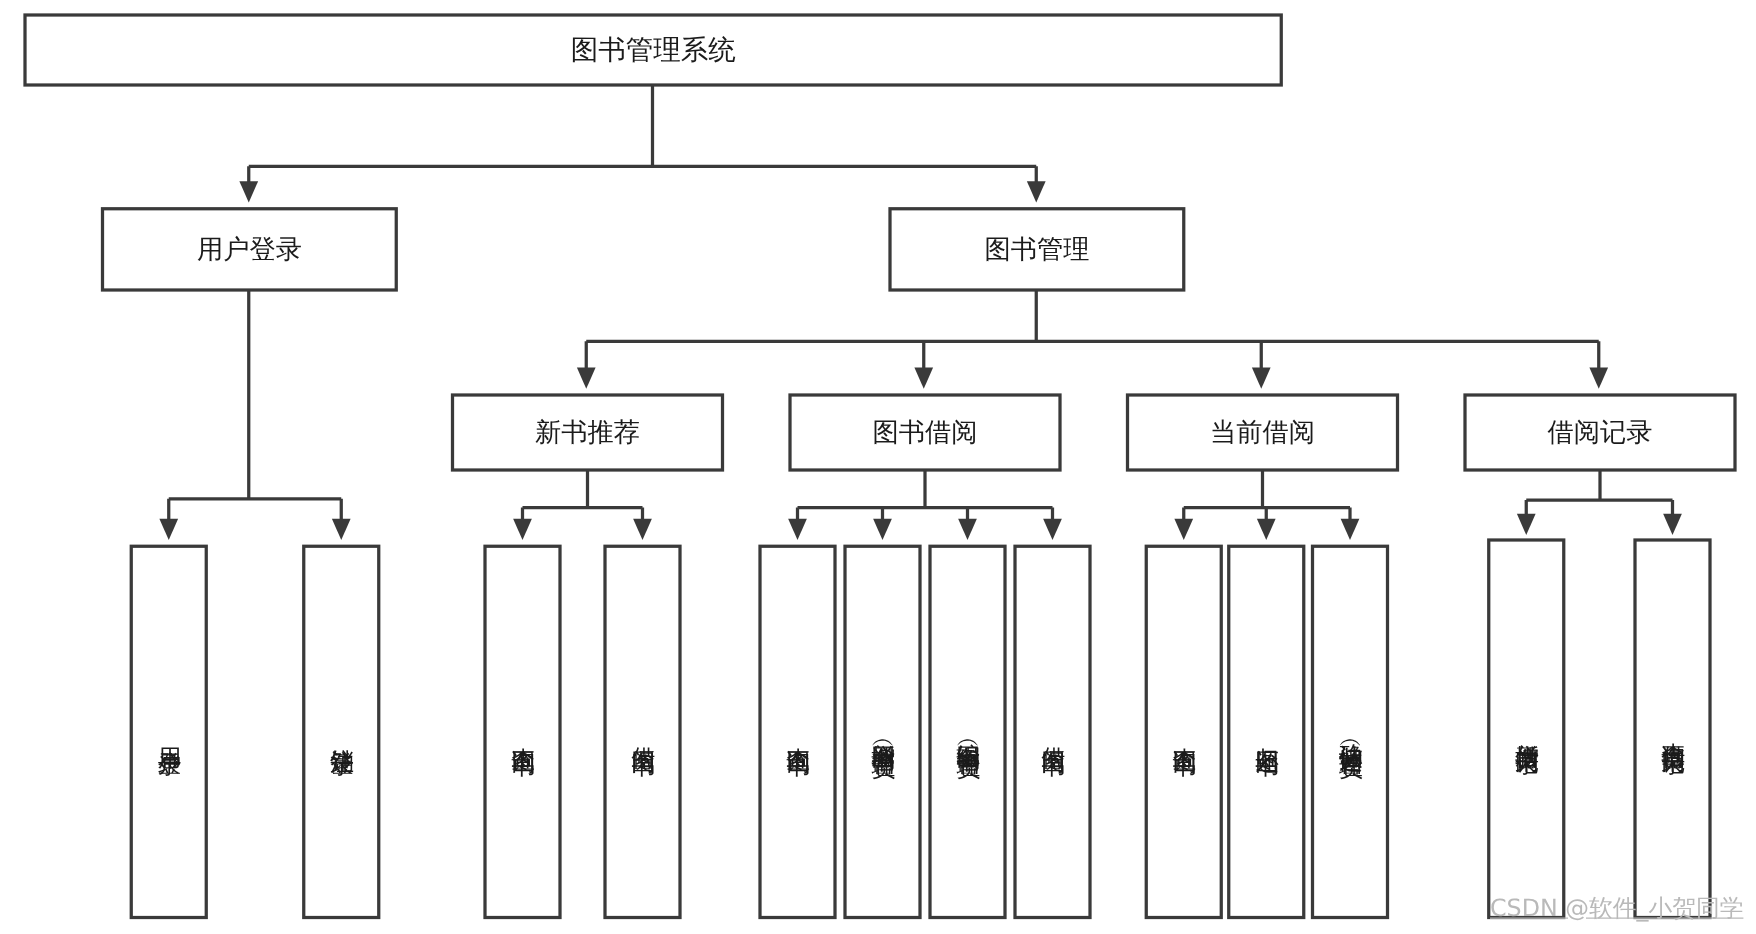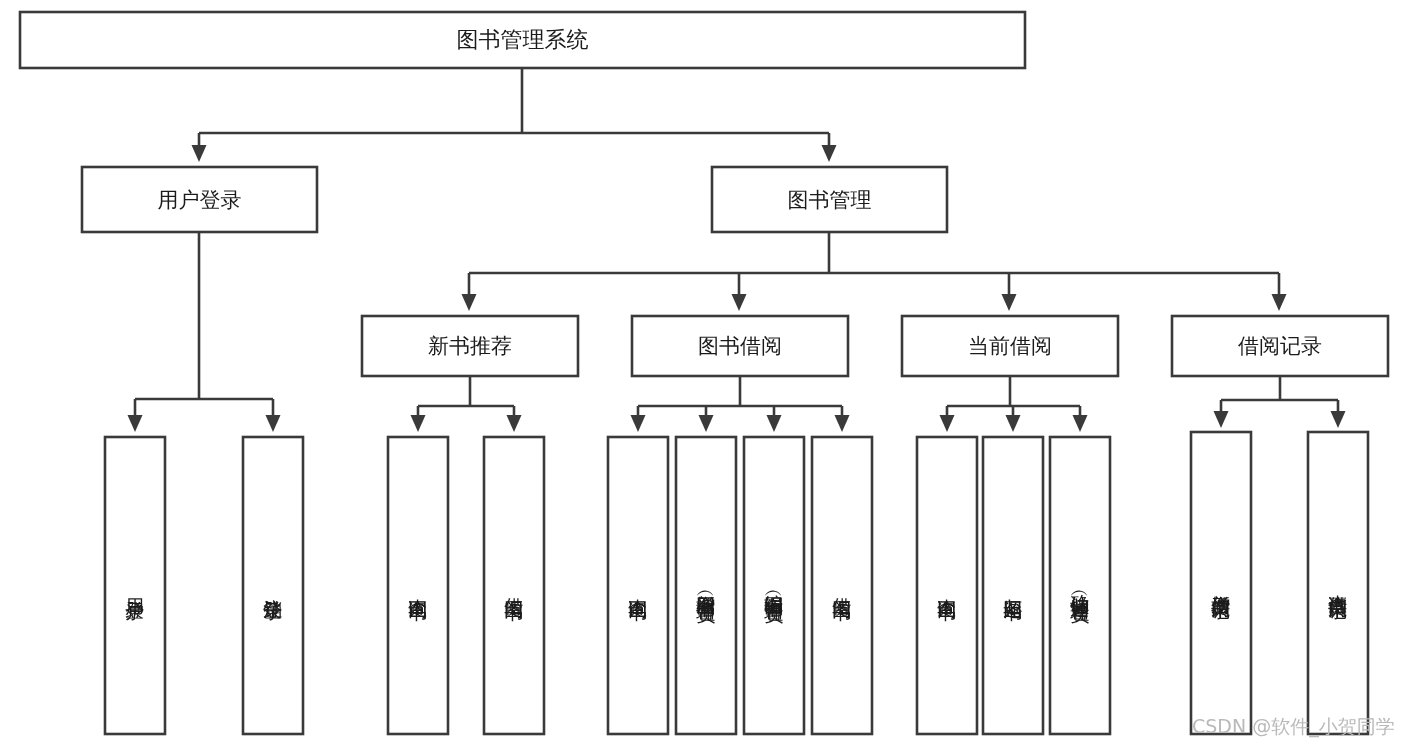--- a/index.html
+++ b/index.html
@@ -211,14 +211,14 @@
       <div class="leaf-label" style="left: 608px; top: 437px; width: 60px; height: 297px;">查询图书</div>
       <div class="leaf-label" style="left: 676px; top: 437px; width: 60px; height: 297px;">新增图书（管理员）</div>
       <div class="leaf-label" style="left: 744px; top: 437px; width: 60px; height: 297px;">编辑图书（管理员）</div>
       <div class="leaf-label" style="left: 812px; top: 437px; width: 60px; height: 297px;">借阅图书</div>
       <div class="leaf-label" style="left: 917px; top: 437px; width: 60px; height: 297px;">查询图书</div>
       <div class="leaf-label" style="left: 983px; top: 437px; width: 60px; height: 297px;">归还图书</div>
       <div class="leaf-label" style="left: 1050px; top: 437px; width: 60px; height: 297px;">确认归还（管理员）</div>
       <div class="leaf-label" style="left: 1191px; top: 432px; width: 60px; height: 302px;">新增借阅记录</div>
       <div class="leaf-label" style="left: 1308px; top: 432px; width: 60px; height: 302px;">查询借阅记录</div>
     </div>
-  <div class="watermark" style="left: 1192px; top: 714px; color: rgb(185, 185, 185);">CSDN @软件_小贺同学</div>
+  <div class="watermark" style="left: 1192px; top: 714px; color: rgb(185, 185, 185); text-decoration: underline;">CSDN @软件_小贺同学</div>
 </div>
 
 </body></html>

